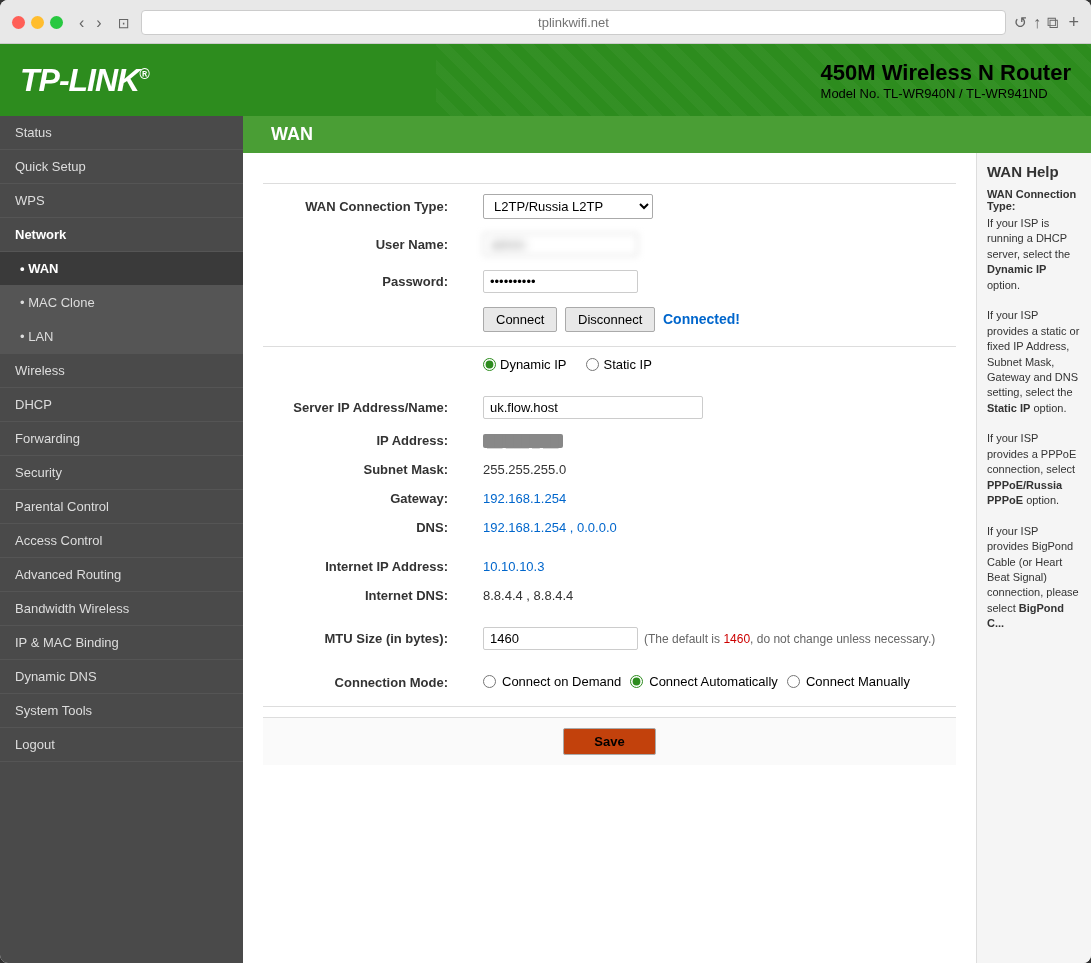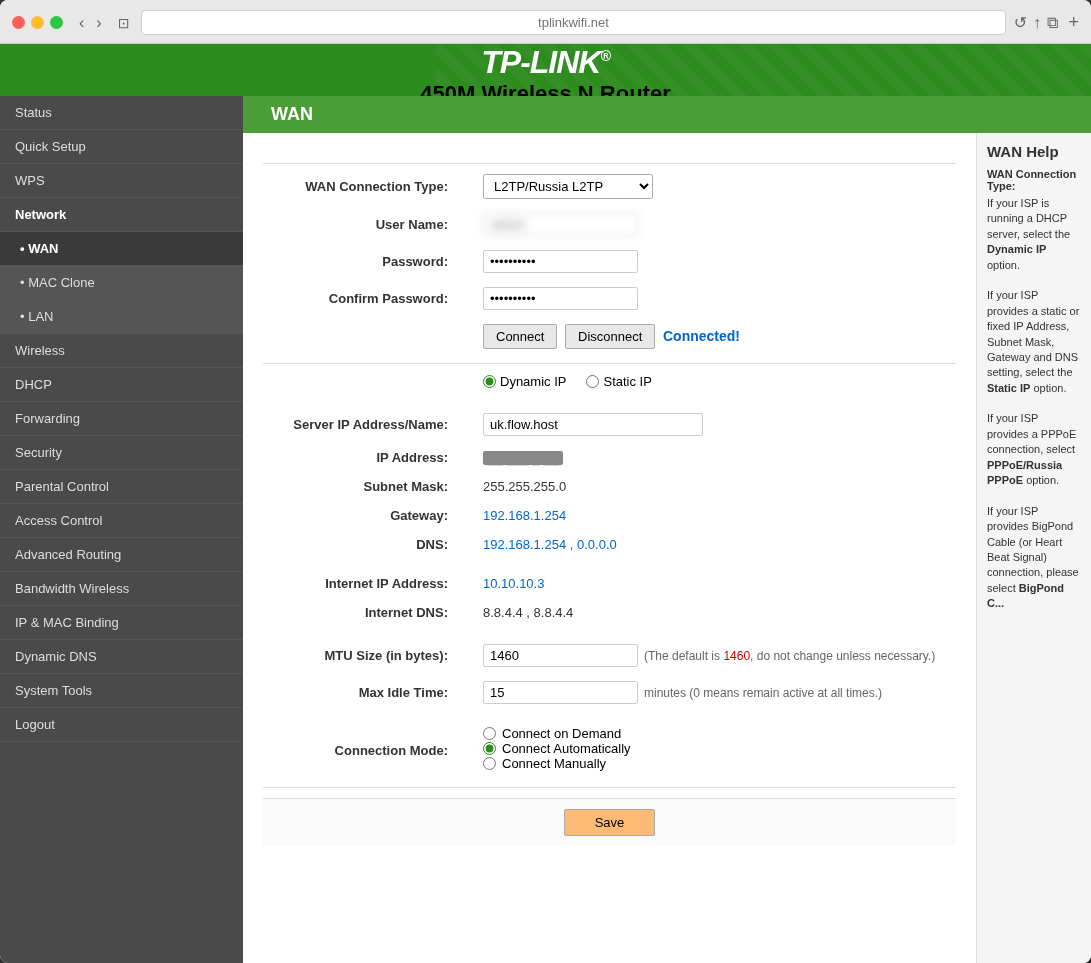--- a/index.html
+++ b/index.html
@@ -20,21 +20,21 @@
     .window-btn { background: none; border: none; font-size: 14px; color: #666; cursor: pointer; padding: 0 4px; }
     .address-bar { flex: 1; background: #fff; border: 1px solid #ccc; border-radius: 4px; padding: 4px 10px; text-align: center; color: #737373; font-size: 13px; }
     .browser-actions { display: flex; gap: 6px; }
     .action-btn { background: none; border: none; font-size: 16px; color: #666; cursor: pointer; }
     .new-tab-btn { background: none; border: none; font-size: 18px; color: #666; cursor: pointer; margin-left: 4px; }
     
     
     .page-body { display: flex; flex: 1; overflow: hidden; }
     
     
-    .router-header { background: #2d8c1e; padding: 0; position: relative; overflow: hidden; height: 52px; display: flex; align-items: center; justify-content: space-between; padding: 0 20px; flex-direction: column; }
+    .router-header { background: #2d8c1e; padding: 0; position: relative; overflow: hidden; height: 72px; display: flex; align-items: center; justify-content: space-between; padding: 0 20px; }
     .router-header::after { content: ''; position: absolute; right: 0; top: 0; bottom: 0; width: 60%; background: repeating-linear-gradient(45deg, transparent, transparent 10px, rgba(255,255,255,0.03) 10px, rgba(255,255,255,0.03) 20px); }
     .tp-link-logo { color: #fff; font-size: 32px; font-weight: bold; font-style: italic; letter-spacing: -1px; z-index: 1; }
     .tp-link-logo span { color: #fff; }
     .router-info { text-align: left; z-index: 1; color: #000000; }
     .router-model { font-size: 22px; font-weight: bold; }
     .router-model-num { font-size: 13px; }
     
     
     .sidebar { width: 243px; background: #4a4a4a; flex-shrink: 0; }
     .sidebar-item { padding: 9px 15px; color: #ddd; cursor: pointer; border-bottom: 1px solid #555; font-size: 13px; }
@@ -67,31 +67,31 @@
     .radio-group { display: flex; align-items: center; gap: 20px; margin-bottom: 10px; }
     .radio-label { display: flex; align-items: center; gap: 4px; cursor: pointer; }
     
     .value-text { color: #0066cc; }
     .value-text-dark { color: #333; }
     
     .mtu-input { width: 50px; padding: 3px 6px; border: 1px solid #ccc; border-radius: 2px; font-size: 13px; }
     .mtu-note { color: #666; font-size: 12px; margin-left: 6px; }
     .mtu-note span { color: #cc0000; }
     
-    .connection-mode-group { display: flex; flex-direction: column; gap: 0; }
+    .connection-mode-group { display: flex; flex-direction: row; gap: 9px; }
     .connection-mode-option { display: flex; align-items: center; gap: 6px; cursor: pointer; }
     
     
     .help-sidebar { width: 115px; background: #f5f5f5; border-left: 1px solid #ddd; padding: 10px; font-size: 11px; color: #333; overflow-y: auto; flex-shrink: 0; }
     .help-title { font-size: 15px; font-weight: bold; margin-bottom: 8px; }
     .help-subtitle { font-weight: bold; margin-bottom: 4px; }
     .help-text { line-height: 1.4; }
     
     .save-bar { border-top: 1px solid #ddd; padding: 10px; text-align: center; background: #fafafa; }
-    .save-btn { padding: 5px 30px; border: 1px solid #aaa; border-radius: 2px; background: #fdba74; cursor: pointer; font-size: 13px; }
+    .save-btn { padding: 5px 30px; border: 1px solid #aaa; border-radius: 2px; background: #c2410c; cursor: pointer; font-size: 13px; font-weight: bold; }
     
     
     input[type="radio"] { accent-color: #2d8c1e; }
     
     .blurred { filter: blur(3px); color: transparent; text-shadow: 0 0 6px rgba(0,0,0,0.5); }
   </style>
 </head>
 <body>
 
 <div class="browser-window">
@@ -177,26 +177,20 @@
               </div>
             </div>
 
             <div class="form-row">
               <div class="form-label">Password:</div>
               <div class="form-control">
                 <input type="password" value="••••••••••" style="">
               </div>
             </div>
 
-            <div class="form-row">
-              <div class="form-label">Confirm Password:</div>
-              <div class="form-control">
-                <input type="password" value="••••••••••" style="">
-              </div>
-            </div>
 
             <div class="form-row">
               <div class="form-label"></div>
               <div class="form-control">
                 <button class="btn">Connect</button>
                 <button class="btn">Disconnect</button>
                 <span class="connected-text">Connected!</span>
               </div>
             </div>
 
@@ -270,27 +264,20 @@
             <div style="height:10px;"></div>
 
             <div class="form-row">
               <div class="form-label">MTU Size (in bytes):</div>
               <div class="form-control" style="display:flex;align-items:center;">
                 <input type="text" class="mtu-input" value="1460" style="">
                 <span class="mtu-note">(The default is <span style="color:#cc0000;">1460</span>, do not change unless necessary.)</span>
               </div>
             </div>
 
-            <div class="form-row">
-              <div class="form-label">Max Idle Time:</div>
-              <div class="form-control" style="display:flex;align-items:center;">
-                <input type="text" class="mtu-input" value="15" style="">
-                <span class="mtu-note">minutes (0 means remain active at all times.)</span>
-              </div>
-            </div>
 
             <div style="height:8px;"></div>
 
             <div class="form-row" style="align-items:center;">
               <div class="form-label" style="padding-top:3px;">Connection Mode:</div>
               <div class="form-control">
                 <div class="connection-mode-group">
                   <label class="connection-mode-option">
                     <input type="radio" name="connmode" style="">
                     <span>Connect on Demand</span>

